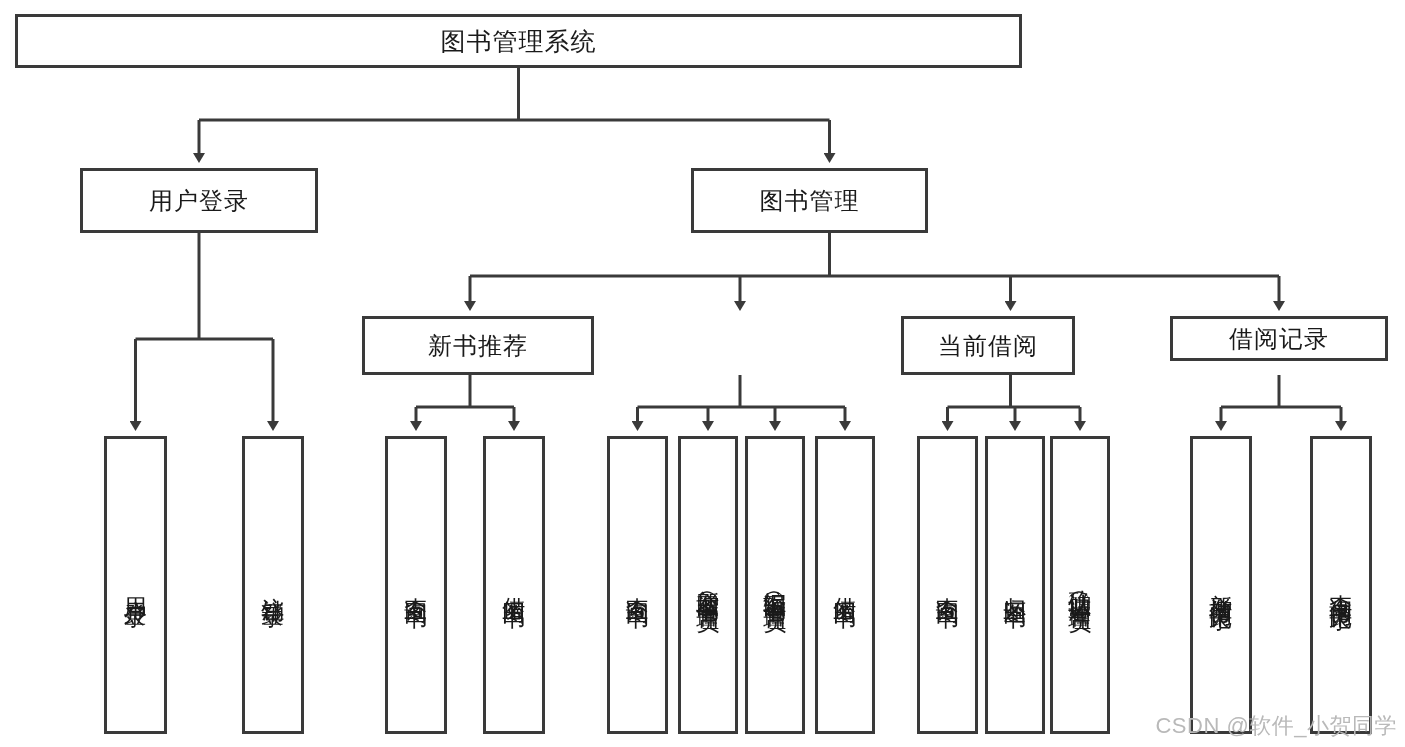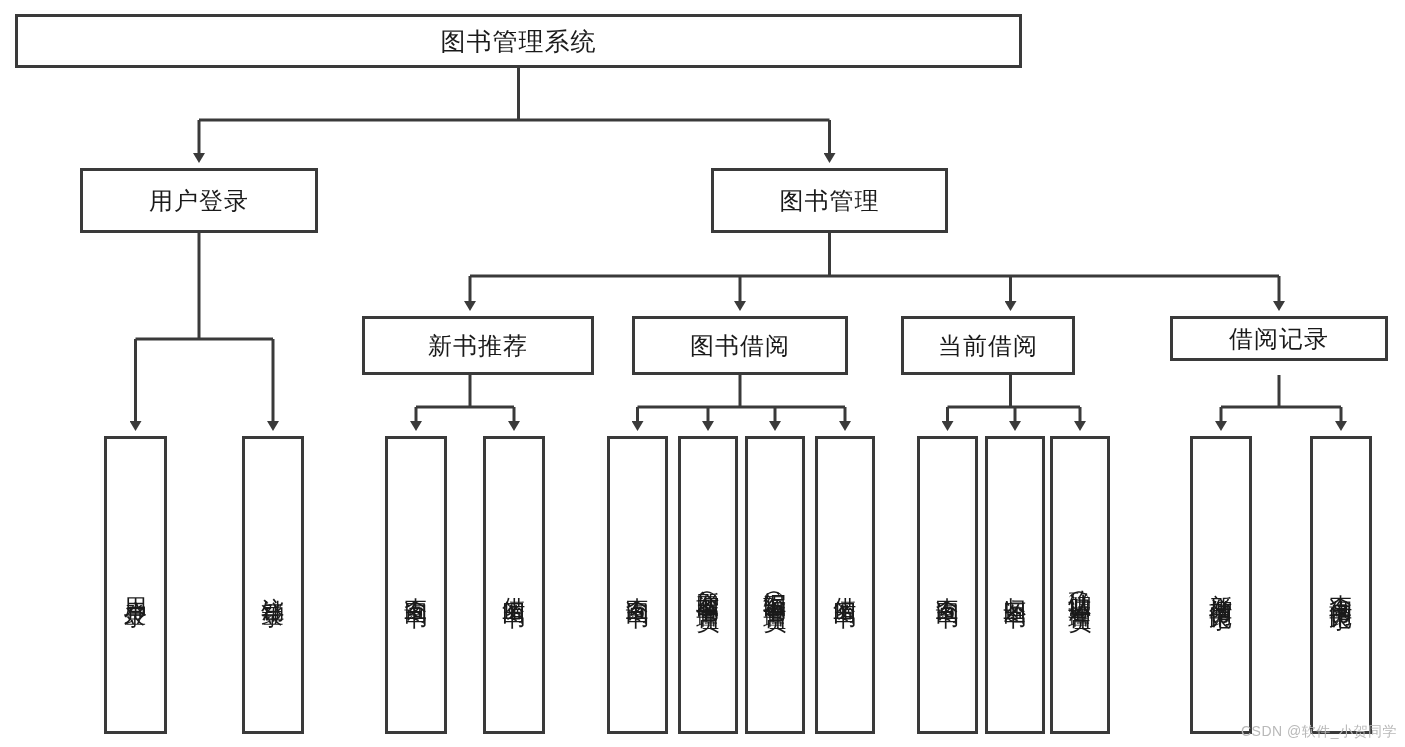--- a/index.html
+++ b/index.html
@@ -50,21 +50,21 @@
     left: 0;
     top: 0;
     width: 1405px;
     height: 747px;
     pointer-events: none;
   }
   .watermark {
     position: absolute;
     right: 8px;
     bottom: 6px;
-    font-size: 14px;
+    font-size: 22px;
     color: #b9b9b9;
     letter-spacing: 0.5px;
     white-space: nowrap;
   }
 </style>
 </head>
 <body>
 
 <div id="canvas">
 
@@ -107,24 +107,23 @@
         <path d="M1279,375 L1279,407"></path>
         <path d="M1221,407 L1341,407"></path>
         <path d="M1221,407 L1221,423" marker-end="url(#arrow)"></path>
         <path d="M1341,407 L1341,423" marker-end="url(#arrow)"></path>
       </g>
   </svg>
 
   <div class="node horiz root" style="left: 15px; top: 14px; width: 1007px; height: 54px;">图书管理系统</div>
 
   <div class="node horiz" style="left: 80px; top: 168px; width: 238px; height: 65px;">用户登录</div>
-  <div class="node horiz" style="left: 711px; top: 168px; width: 237px; height: 65px;">图书管理</div>
+  <div class="node horiz" style="left: 691px; top: 168px; width: 237px; height: 65px;">图书管理</div>
 
   <div class="node horiz" style="left: 362px; top: 316px; width: 232px; height: 59px;">新书推荐</div>
-  <div class="node horiz" style="left: 632px; top: 316px; width: 216px; height: 59px;">图书借阅</div>
   <div class="node horiz" style="left: 901px; top: 316px; width: 174px; height: 59px;">当前借阅</div>
   <div class="node horiz" style="left: 1170px; top: 316px; width: 218px; height: 45px;">借阅记录</div>
 
   <div class="node vert" style="left: 104px; top: 436px; width: 63px; height: 298px;">用户登录</div>
   <div class="node vert" style="left: 242px; top: 436px; width: 62px; height: 298px;">注销登录</div>
 
   <div class="node vert" style="left: 385px; top: 436px; width: 62px; height: 298px;">查询图书</div>
   <div class="node vert" style="left: 483px; top: 436px; width: 62px; height: 298px;">借阅图书</div>
 
   <div class="node vert" style="left: 607px; top: 436px; width: 61px; height: 298px;">查询图书</div>

